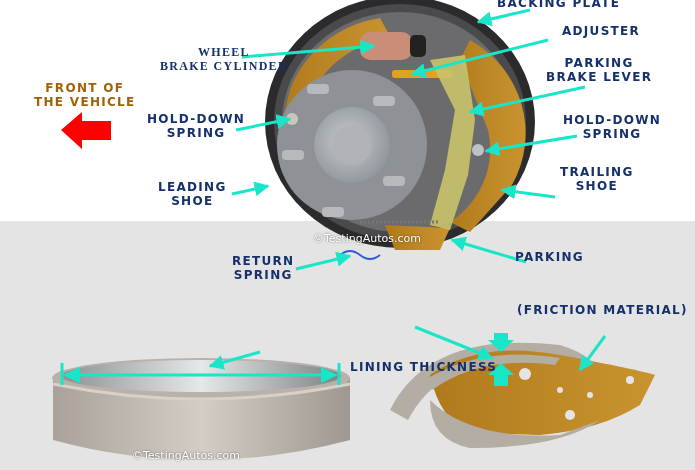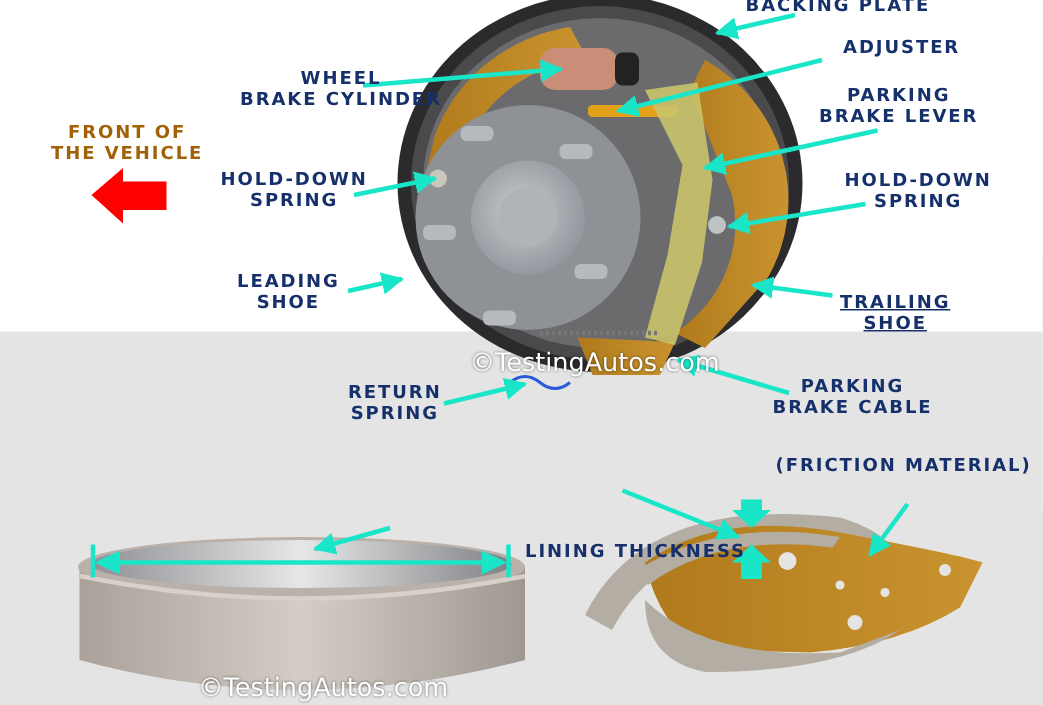--- a/index.html
+++ b/index.html
@@ -4,21 +4,21 @@
 <style>
   html,body{margin:0;padding:0;}
   body{width:695px;height:470px;overflow:hidden;position:relative;font-family:"DejaVu Sans",sans-serif;}
   .canvas{position:absolute;left:0;top:0;width:695px;height:448px;padding-left:37px;}
   .bg-top{position:absolute;left:0;top:0;width:695px;height:221px;background:#ffffff;}
   .bg-bottom{position:absolute;left:0;top:221px;width:695px;height:249px;background:#e5e4e4;}
   svg.art{position:absolute;left:0;top:0;}
   .lbl{position:absolute;color:#15306b;font-weight:bold;font-size:12px;letter-spacing:1.3px;text-align:center;line-height:14px;font-variant:small-caps;text-transform:uppercase;white-space:nowrap;}
   .lbl span{display:block;}
   .red{color:#a16207;}
-  .wm{position:absolute;color:#ffffff;font-size:17px;font-family:"DejaVu Sans",sans-serif;text-shadow:0 0 2px rgba(0,0,0,.6);white-space:nowrap;}
+  .wm{position:absolute;color:#ffffff;font-size:11px;font-family:"DejaVu Sans",sans-serif;text-shadow:0 0 2px rgba(0,0,0,.6);white-space:nowrap;}
 </style>
 </head>
 <body>
 
 <div class="canvas">
   <div class="bg-top"></div>
   <div class="bg-bottom"></div>
 
   <svg class="art" width="695" height="470" viewBox="0 0 695 470">
     <defs>
@@ -127,21 +127,21 @@
     <path d="M494,333 L508,333 L508,340 L514,340 L501,352 L488,340 L494,340 Z" fill="#19e6c8"></path>
     <path d="M501,363 L514,375 L508,375 L508,386 L494,386 L494,375 L488,375 Z" fill="#19e6c8"></path>
   </svg>
 
   <div class="lbl" style="left:497px;top:-4px;">
     <span>Backing plate</span>
   </div>
   <div class="lbl" style="left:562px;top:24px;">
     <span>Adjuster</span>
   </div>
-  <div class="lbl" style="left:160px;top:45px;">
+  <div class="lbl" style="left:160px;top:45px;font-family:Liberation Serif, serif;">
     <span>Wheel</span>
     <span>brake cylinder</span>
   </div>
   <div class="lbl" style="left:546px;top:56px;">
     <span>Parking</span>
     <span>brake lever</span>
   </div>
   <div class="lbl red" style="left:34px;top:81px;">
     <span>Front of</span>
     <span>the vehicle</span>
@@ -151,31 +151,30 @@
     <span>spring</span>
   </div>
   <div class="lbl" style="left:563px;top:113px;">
     <span>Hold-down</span>
     <span>spring</span>
   </div>
   <div class="lbl" style="left:158px;top:180px;">
     <span>Leading</span>
     <span>shoe</span>
   </div>
-  <div class="lbl" style="left:560px;top:194px;text-decoration:underline;">
+  <div class="lbl" style="left:560px;top:165px;">
     <span>Trailing</span>
     <span>shoe</span>
   </div>
   <div class="lbl" style="left:232px;top:254px;">
     <span>Return</span>
     <span>spring</span>
   </div>
   <div class="lbl" style="left:515px;top:250px;">
     <span>Parking</span>
-    <span>brake cable</span>
   </div>
   <div class="lbl" style="left:350px;top:312px;margin-top:48px;">
     <span>Lining thickness</span>
   </div>
   <div class="lbl" style="left:517px;top:303px;">
     <span>(friction material)</span>
   </div>
 
   <div class="wm" style="left:313px;top:232px;">©TestingAutos.com</div>
   <div class="wm" style="left:132px;top:449px;">©TestingAutos.com</div>

